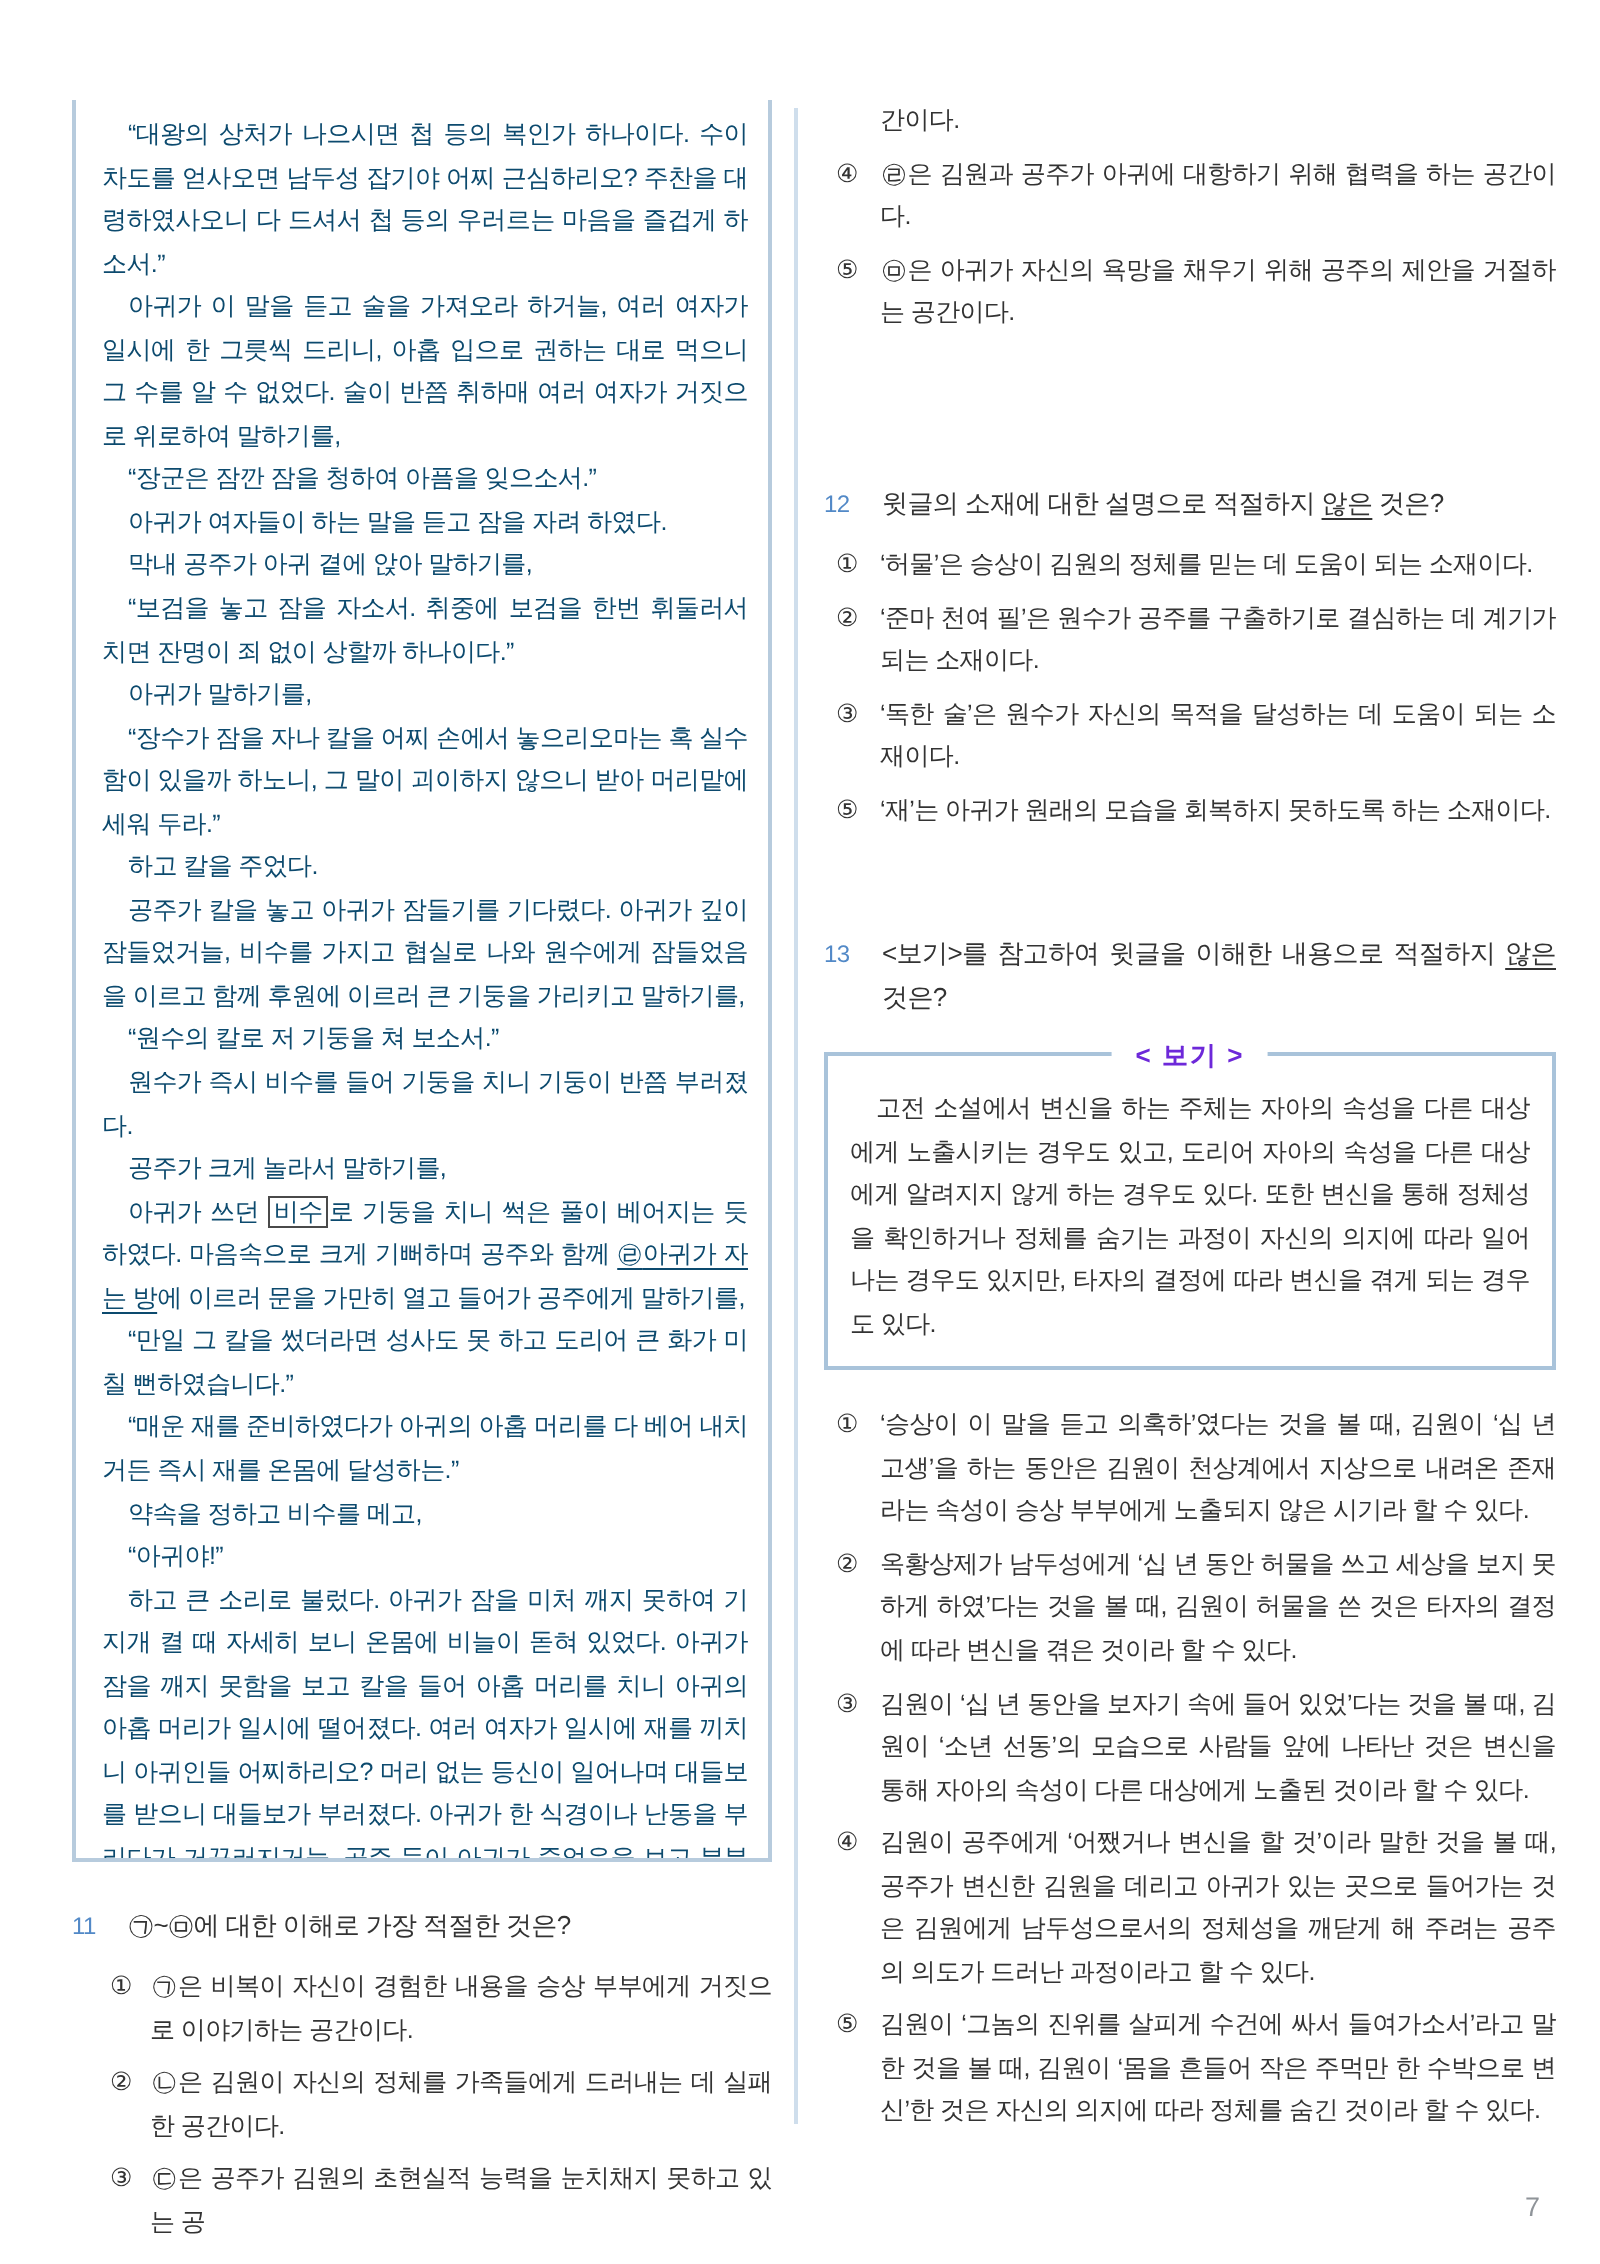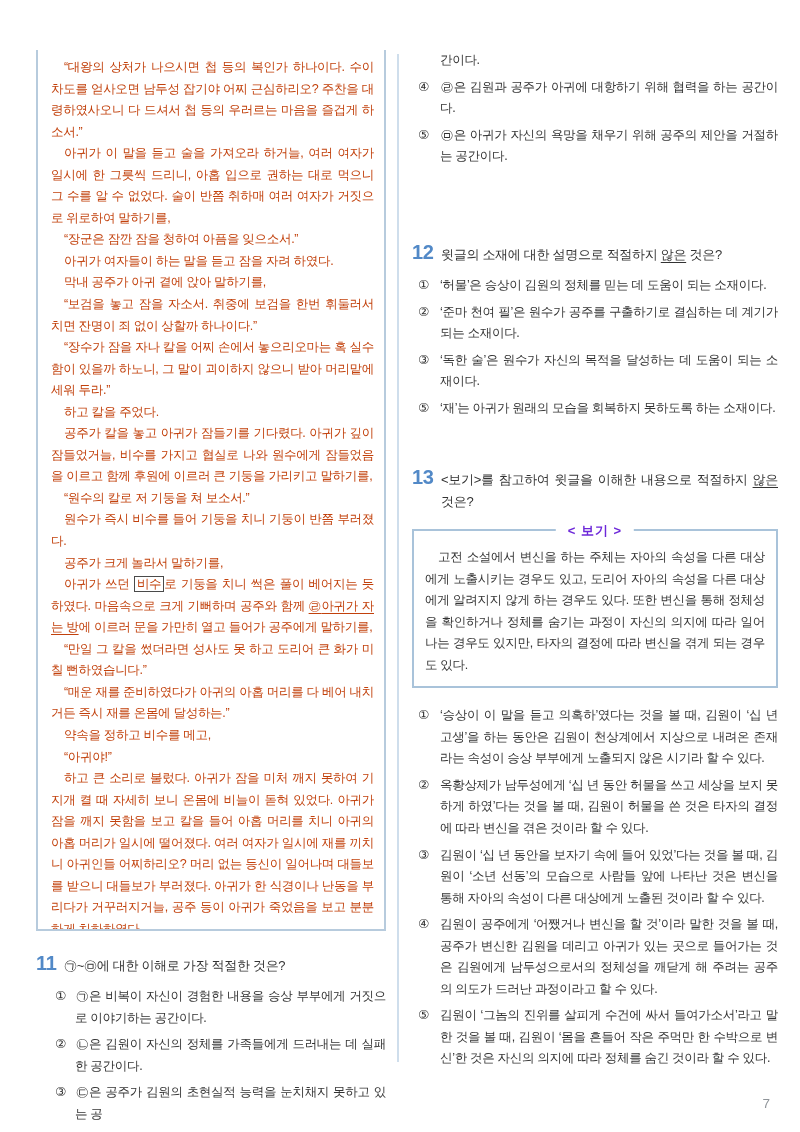--- a/index.html
+++ b/index.html
@@ -16,34 +16,34 @@
   .col-left { position:absolute; left:36px; top:50px; width:350px; }
   .passage-box {
     box-sizing:border-box; width:350px; height:881px; overflow:hidden;
     border-left:2px solid #b7cbdd; border-right:2px solid #b7cbdd;
     border-bottom:2px solid #b7cbdd;
     padding:7px 10px 8px 13px;
   }
   .psg {
     margin:0; font-size:12.5px; line-height:21.55px; letter-spacing:-0.3px;
     text-align:justify; text-indent:13px; word-break:break-all;
-    font-weight:500; color:#c2410c;
+    font-weight:500; color:#0c4a6e;
   }
   .boxed-word { border:1px solid #4a4a4a; padding:0 2px; }
   .marked { text-decoration:underline; text-underline-offset:3px; }
   
   .qblock { margin:0; }
   .qheader {
     margin:0; font-size:13px; line-height:22px; letter-spacing:-0.3px;
     padding-left:29px; text-indent:-29px; font-weight:500; word-break:break-all;
     text-align:justify;
   }
   .qnum {
     display:inline-block; width:29px; text-indent:0;
-    color:#5289c7; font-weight:bold; font-size:20px;
+    color:#5289c7; font-weight:normal; font-size:12px;
   }
   .opt {
     margin:5px 0 0 0; font-size:12.5px; line-height:21.55px; letter-spacing:-0.3px;
     text-align:justify; word-break:break-all; font-weight:500;
   }
   .col-left .opt { padding-left:39px; text-indent:-20px; }
   .col-right .opt { padding-left:28px; text-indent:-22px; }
   .opt .marker { display:inline-block; width:20px; text-indent:0; }
   .col-right .opt .marker { width:22px; }
   .q11-left { margin-top:21px; }
@@ -88,20 +88,21 @@
   <div class="divider"></div>
 
   <div class="col-left">
     <div class="passage-box">
       <p class="psg">“대왕의 상처가 나으시면 첩 등의 복인가 하나이다. 수이 차도를 얻사오면 남두성 잡기야 어찌 근심하리오? 주찬을 대령하였사오니 다 드셔서 첩 등의 우러르는 마음을 즐겁게 하소서.”</p>
       <p class="psg">아귀가 이 말을 듣고 술을 가져오라 하거늘, 여러 여자가 일시에 한 그릇씩 드리니, 아홉 입으로 권하는 대로 먹으니 그 수를 알 수 없었다. 술이 반쯤 취하매 여러 여자가 거짓으로 위로하여 말하기를,</p>
       <p class="psg">“장군은 잠깐 잠을 청하여 아픔을 잊으소서.”</p>
       <p class="psg">아귀가 여자들이 하는 말을 듣고 잠을 자려 하였다.</p>
       <p class="psg">막내 공주가 아귀 곁에 앉아 말하기를,</p>
       <p class="psg">“보검을 놓고 잠을 자소서. 취중에 보검을 한번 휘둘러서 치면 잔명이 죄 없이 상할까 하나이다.”</p>
+      <p class="psg">아귀가 말하기를,</p>
       <p class="psg">“장수가 잠을 자나 칼을 어찌 손에서 놓으리오마는 혹 실수함이 있을까 하노니, 그 말이 괴이하지 않으니 받아 머리맡에 세워 두라.”</p>
       <p class="psg">하고 칼을 주었다.</p>
       <p class="psg">공주가 칼을 놓고 아귀가 잠들기를 기다렸다. 아귀가 깊이 잠들었거늘, 비수를 가지고 협실로 나와 원수에게 잠들었음을 이르고 함께 후원에 이르러 큰 기둥을 가리키고 말하기를,</p>
       <p class="psg">“원수의 칼로 저 기둥을 쳐 보소서.”</p>
       <p class="psg">원수가 즉시 비수를 들어 기둥을 치니 기둥이 반쯤 부러졌다.</p>
       <p class="psg">공주가 크게 놀라서 말하기를,</p>
       <p class="psg"><span>아귀가 쓰던 </span><span class="boxed-word">비수</span><span>로 기둥을 치니 썩은 풀이 베어지는 듯하였다. 마음속으로 크게 기뻐하며 공주와 함께 </span><span class="marked">㉣</span><span class="marked">아귀가 자는 방</span><span>에 이르러 문을 가만히 열고 들어가 공주에게 말하기를,</span></p>
       <p class="psg">“만일 그 칼을 썼더라면 성사도 못 하고 도리어 큰 화가 미칠 뻔하였습니다.”</p>
       <p class="psg">“매운 재를 준비하였다가 아귀의 아홉 머리를 다 베어 내치거든 즉시 재를 온몸에 달성하는.”</p>
       <p class="psg">약속을 정하고 비수를 메고,</p>

